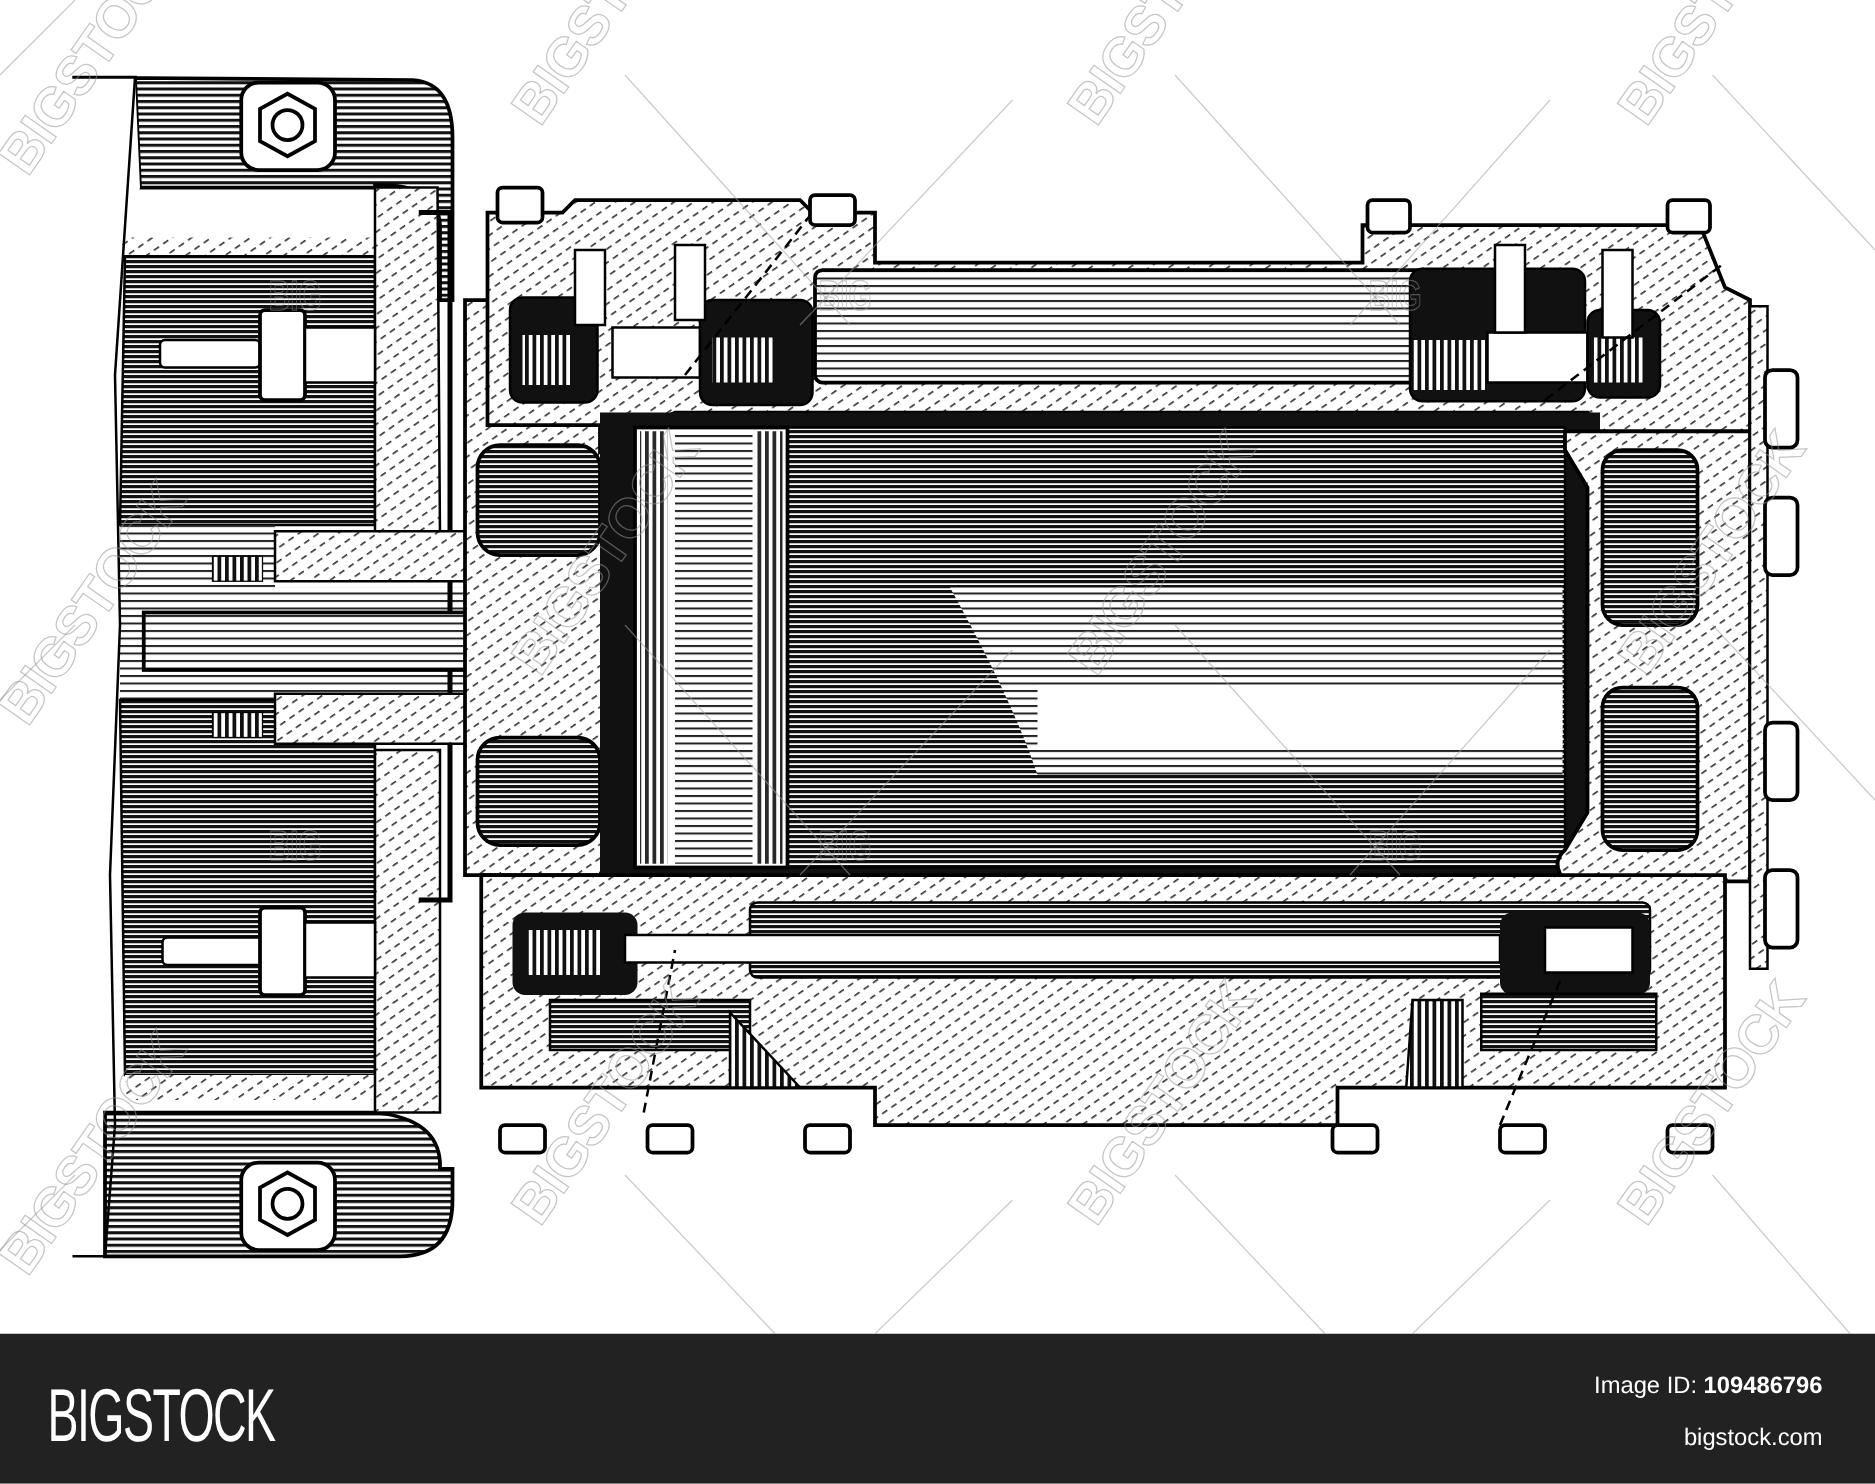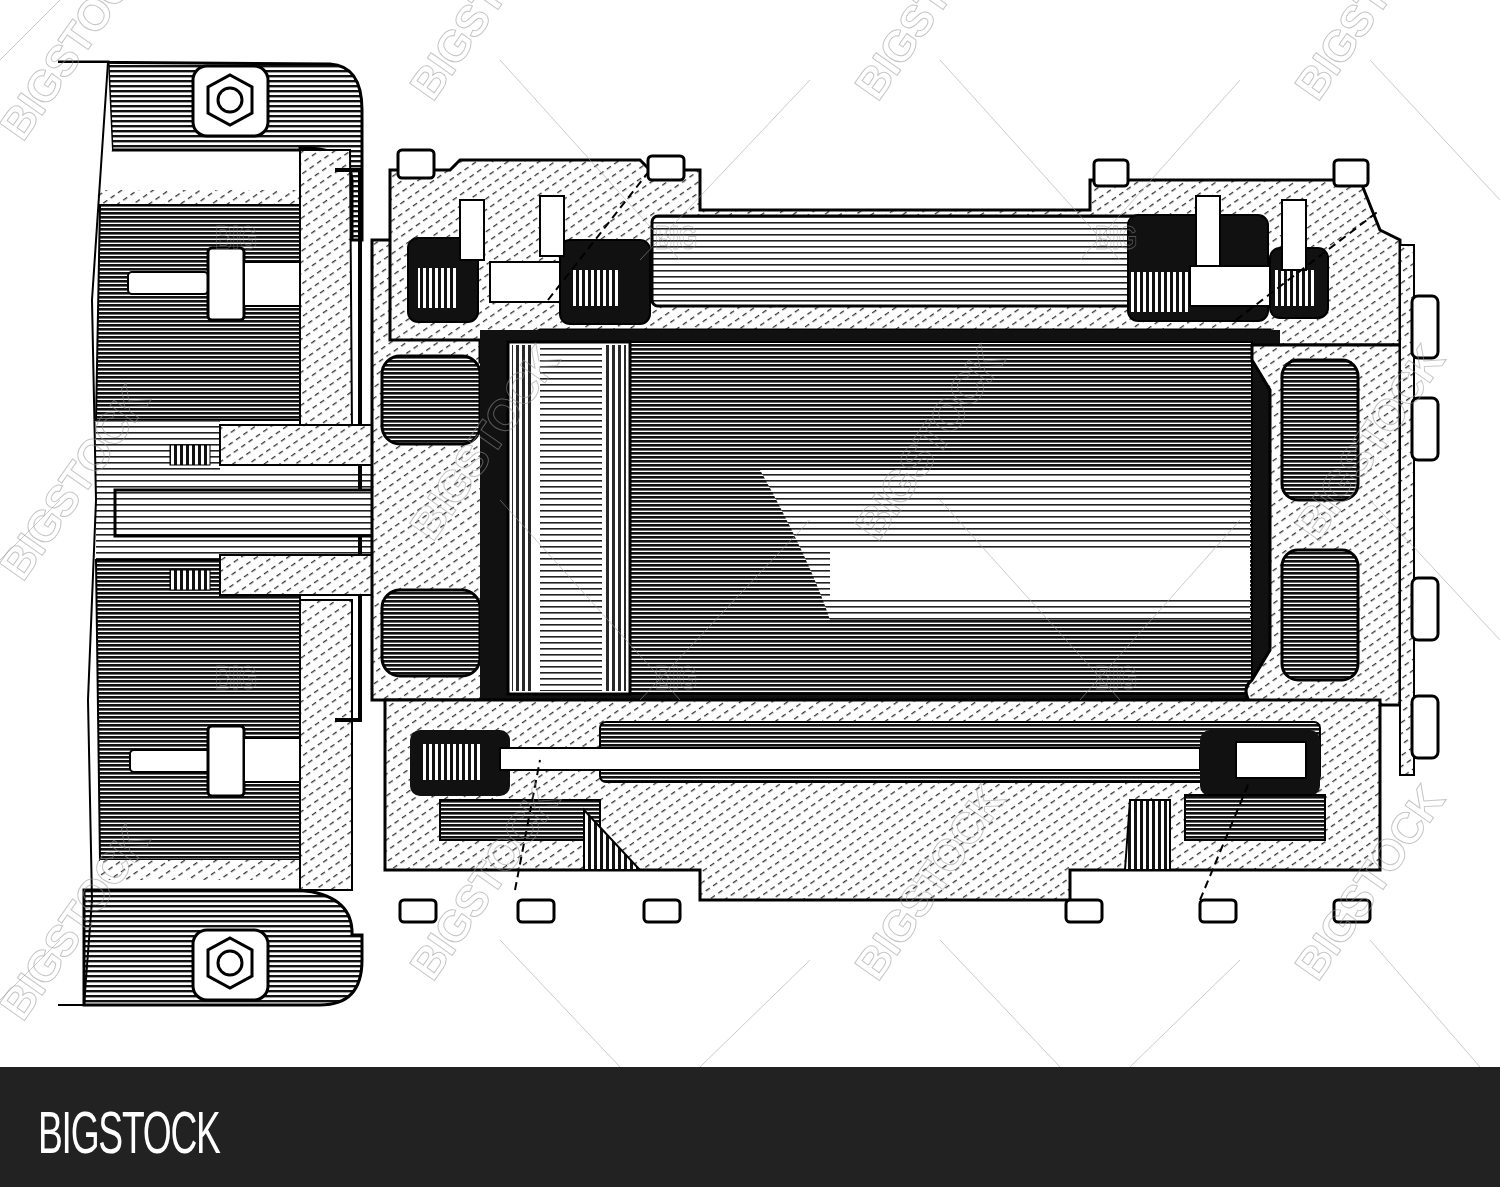--- a/index.html
+++ b/index.html
@@ -206,13 +206,20 @@
   <span class="wm-small" style="left:215px; top:218px;">BIG</span>
   <span class="wm-small" style="left:655px; top:218px;">BIG</span>
   <span class="wm-small" style="left:1095px; top:218px;">BIG</span>
   <span class="wm-small" style="left:215px; top:658px;">BIG</span>
   <span class="wm-small" style="left:655px; top:658px;">BIG</span>
   <span class="wm-small" style="left:1095px; top:658px;">BIG</span>
 </div>
 
 <div class="footer">
   <div class="brand">BIGSTOCK</div>
+  <div class="meta">
+    <div class="row1">
+      <span>Image ID:</span>
+      <b>109486796</b>
+    </div>
+    <div class="row2">bigstock.com</div>
+  </div>
 </div>
 
 </body></html>

